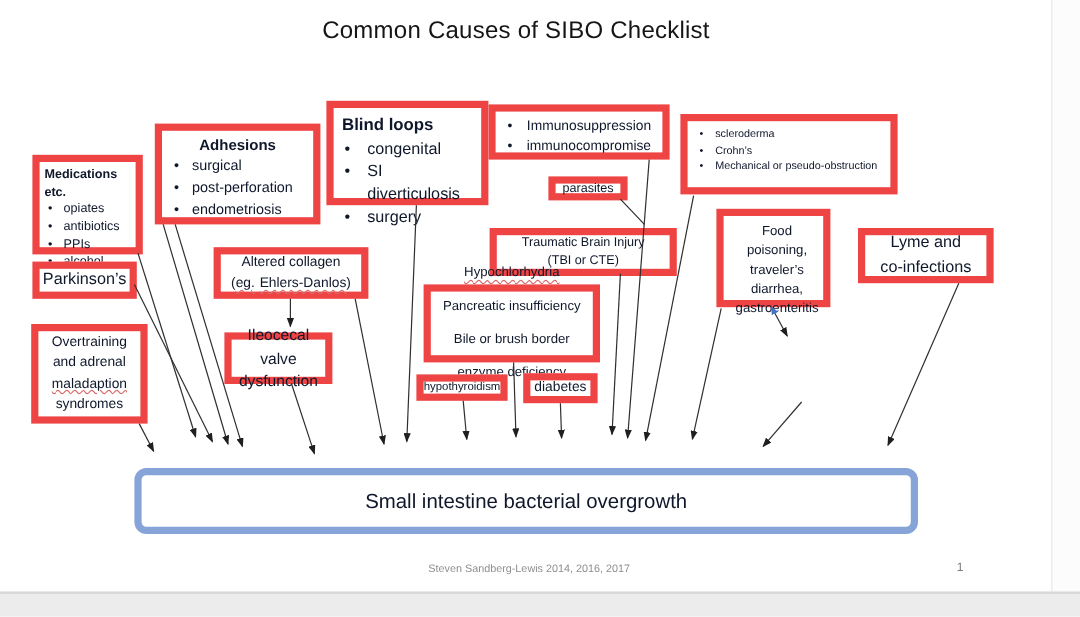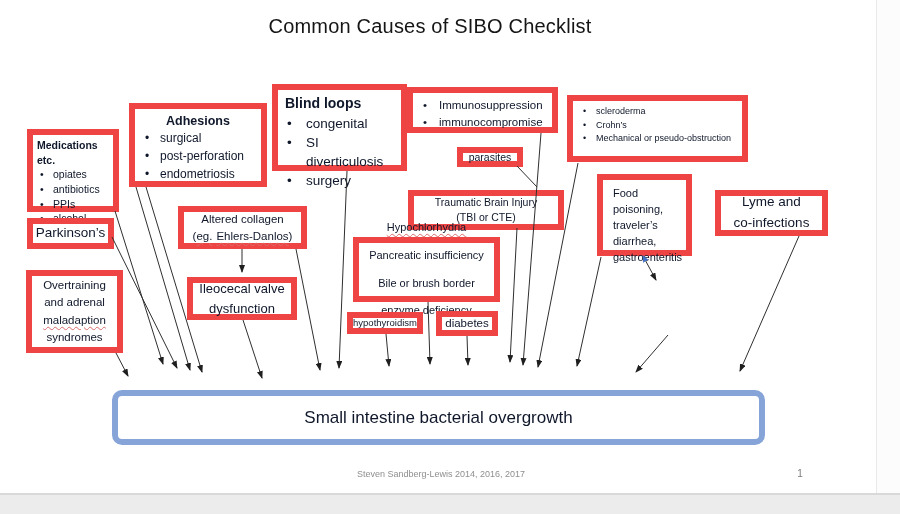--- a/index.html
+++ b/index.html
@@ -29,24 +29,24 @@
   #b-blindloops .hdr{font-size:14px;}
   #b-blindloops .blt{width:19px;padding-left:2px;}
   #b-immuno{left:407px;top:87px;width:151px;height:46px;font-size:11.5px;padding:4px 6px;line-height:1.5;}
   #b-immuno .blt{width:16px;padding-left:4px;}
   #b-parasites{left:457px;top:147px;width:66px;height:20px;font-size:10.5px;}
   #b-bowelwall{left:567px;top:95px;width:181px;height:67px;font-size:9px;padding:4px 6px;line-height:1.5;}
   #b-bowelwall .hdr{font-size:9.5px;line-height:1.35;}
   #b-bowelwall .blt{width:13px;padding-left:4px;}
   #b-altered{left:178px;top:206px;width:129px;height:43px;font-size:11.5px;}
   #b-tbi{left:408px;top:190px;width:156px;height:40px;font-size:10.5px;text-align:center;}
-  #b-food{left:597px;top:174px;width:95px;height:82px;font-size:11px;padding:6px 4px 0 10px;line-height:1.45;}
+  #b-food{left:597px;top:174px;width:95px;height:82px;font-size:11px;padding:6px 4px 0 10px;line-height:1.45;text-align:center;}
   #b-lyme{left:715px;top:190px;width:113px;height:46px;font-size:13.5px;line-height:1.55;}
   #b-overtraining{left:26px;top:270px;width:97px;height:83px;font-size:11.5px;line-height:1.5;}
-  #b-ileocecal{left:187px;top:277px;width:110px;height:43px;font-size:13px;line-height:1.5;}
+  #b-ileocecal{left:187px;top:277px;width:90px;height:43px;font-size:13px;line-height:1.5;}
   #b-hypo{left:353px;top:237px;width:147px;height:65px;font-size:11px;line-height:1.42;gap:12px;}
   #b-hypothyroid{left:347px;top:312px;width:76px;height:22px;font-size:9.5px;}
   #b-diabetes{left:436px;top:311px;width:62px;height:25px;font-size:11.5px;}
   #b-highlevels{left:605px;top:288px;width:142px;height:47px;font-size:11px;padding:7px 2px 0 9px;line-height:1.4;}
   #b-central{left:112px;top:390px;width:653px;height:55px;font-size:17px;border-radius:10px;border-color:#86a4d8;}
 
   #arrows{position:absolute;left:0;top:0;width:900px;height:514px;pointer-events:none;}
   .edge{stroke:#2f2f2f;stroke-width:1;fill:none;}
 
   #credit{position:absolute;top:469px;left:0;width:882px;text-align:center;font-size:9px;color:#8f8f8f;}

